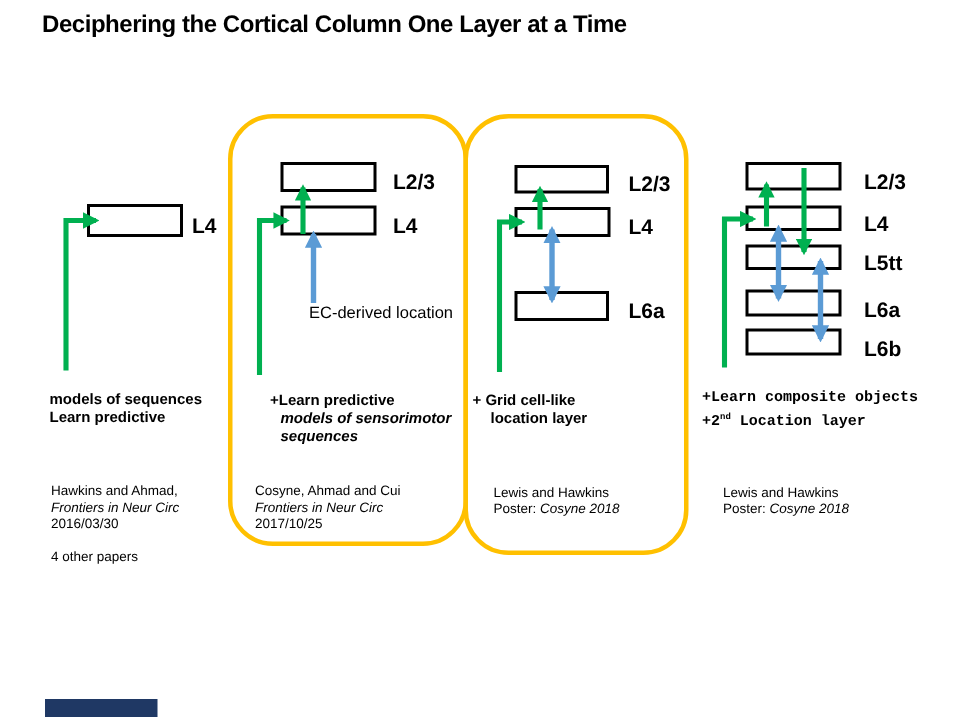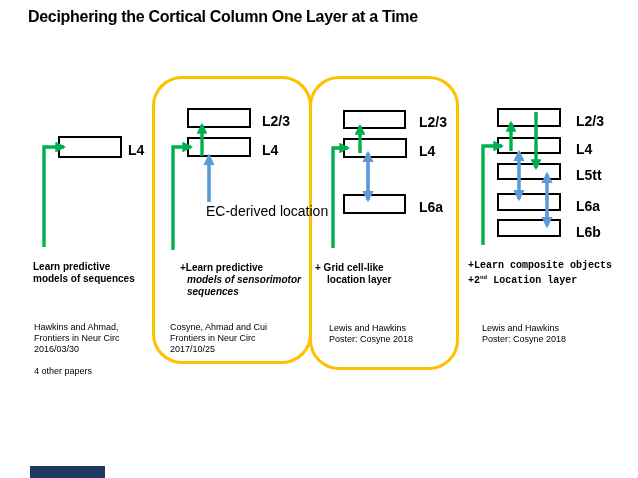--- a/index.html
+++ b/index.html
@@ -43,22 +43,22 @@
   .l-p4-l6b{left:576px;top:224px;}
   
   .arrows{position:absolute;left:0;top:0;pointer-events:none;}
   .g {fill:none;stroke:#00b050;stroke-width:3.4px;}
   .bl{fill:none;stroke:#5b9bd5;stroke-width:3.6px;}
   
   .cap{position:absolute;font-size:10px;font-weight:bold;line-height:12px;white-space:nowrap;}
   .cap .ind7 {padding-left:7px;font-style:italic;}
   .cap .ind12{padding-left:12px;}
   .cit{position:absolute;font-size:9px;line-height:11px;white-space:nowrap;}
-  .it{}
-  .annot{position:absolute;font-size:14px;white-space:nowrap;}
+  .it{font-style:italic;}
+  .annot{position:absolute;font-size:11px;white-space:nowrap;}
   sup{font-size:6px;}
   .footer-bar{position:absolute;left:30px;top:466px;width:75px;height:12px;background:#1f3864;}
 </style>
 </head>
 <body>
 
 <div class="slide">
 
   <h1 class="title">Deciphering the Cortical Column One Layer at a Time</h1>
 
@@ -110,22 +110,22 @@
     <path class="g" d="M483 245 V146 H502" marker-end="url(#mg)"></path>
     <path class="g" d="M511 151 V123" marker-end="url(#mg)"></path>
     <path class="g" d="M536 112 V168" marker-end="url(#mg)"></path>
     <path class="bl" d="M519 152 V199" marker-start="url(#mb)" marker-end="url(#mb)"></path>
     <path class="bl" d="M547 174 V226" marker-start="url(#mb)" marker-end="url(#mb)"></path>
   </svg>
 
   <div class="annot" style="left:206px;top:203px;">EC-derived location</div>
 
   <div class="cap" style="left:33px;top:261px;">
+    <div>models of sequences</div>
     <div>Learn predictive</div>
-    <div>models of sequences</div>
   </div>
   <div class="cap" style="left:164px;top:262px;margin-left:16px;">
     <div>+Learn predictive</div>
     <div class="ind7">models of sensorimotor</div>
     <div class="ind7">sequences</div>
   </div>
   <div class="cap" style="left:315px;top:262px;">
     <div>+ Grid cell-like</div>
     <div class="ind12">location layer</div>
   </div>

